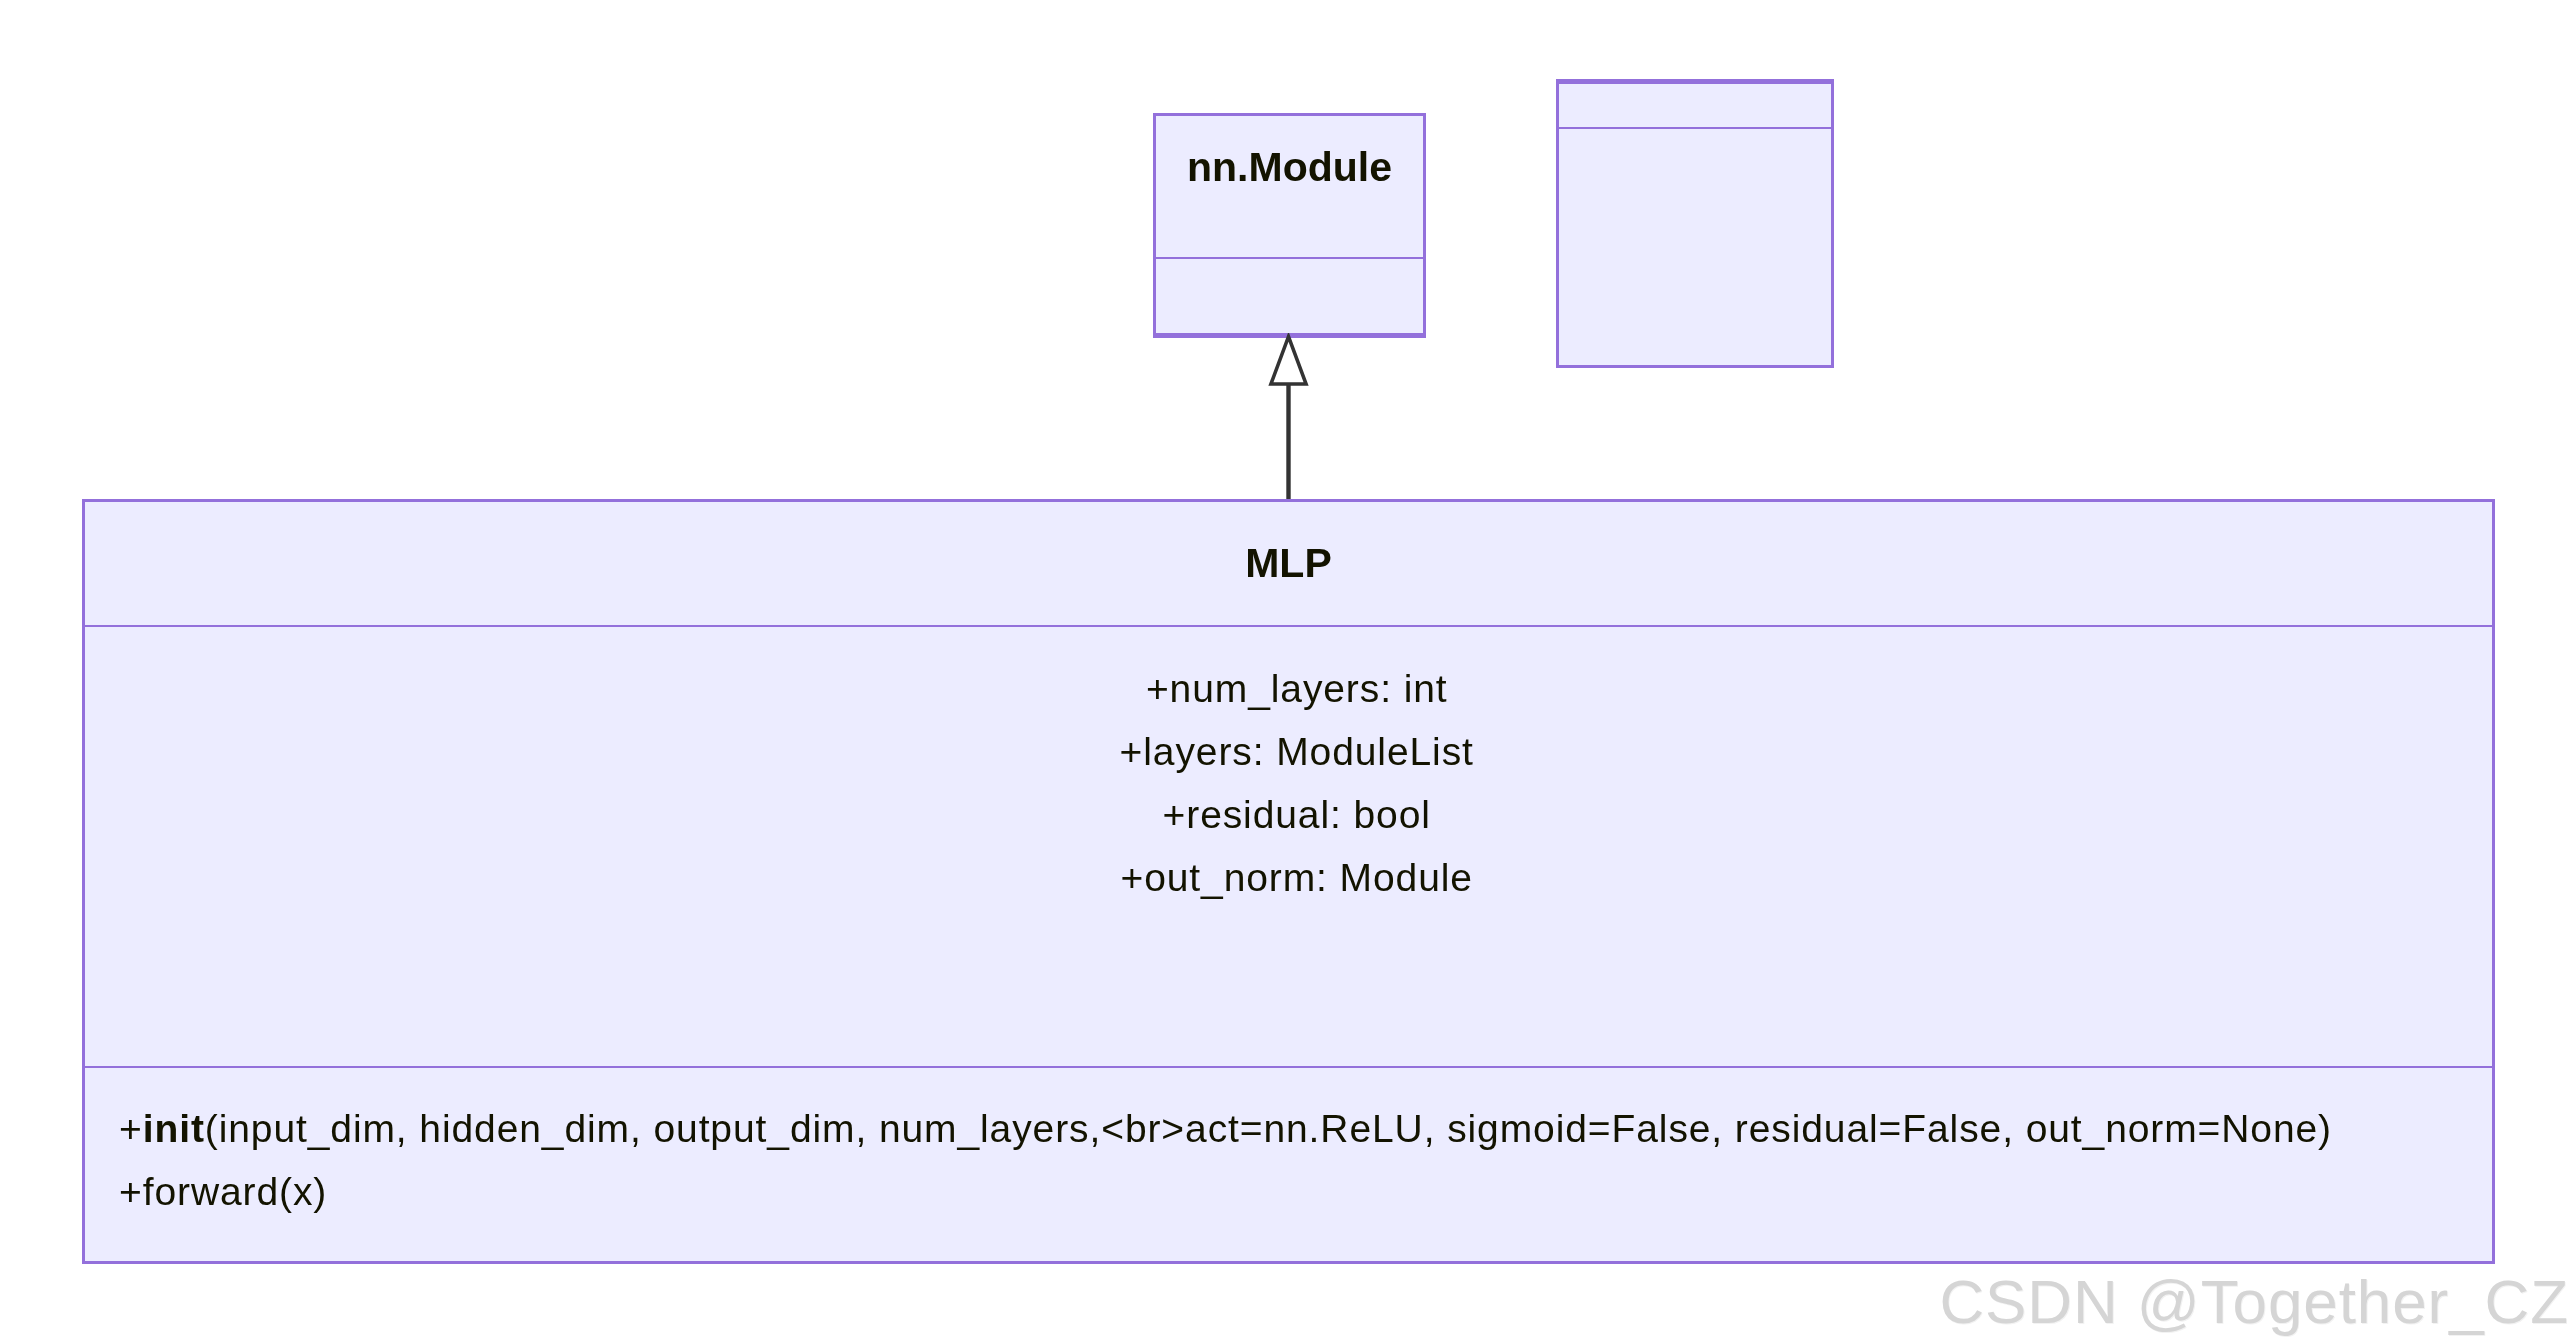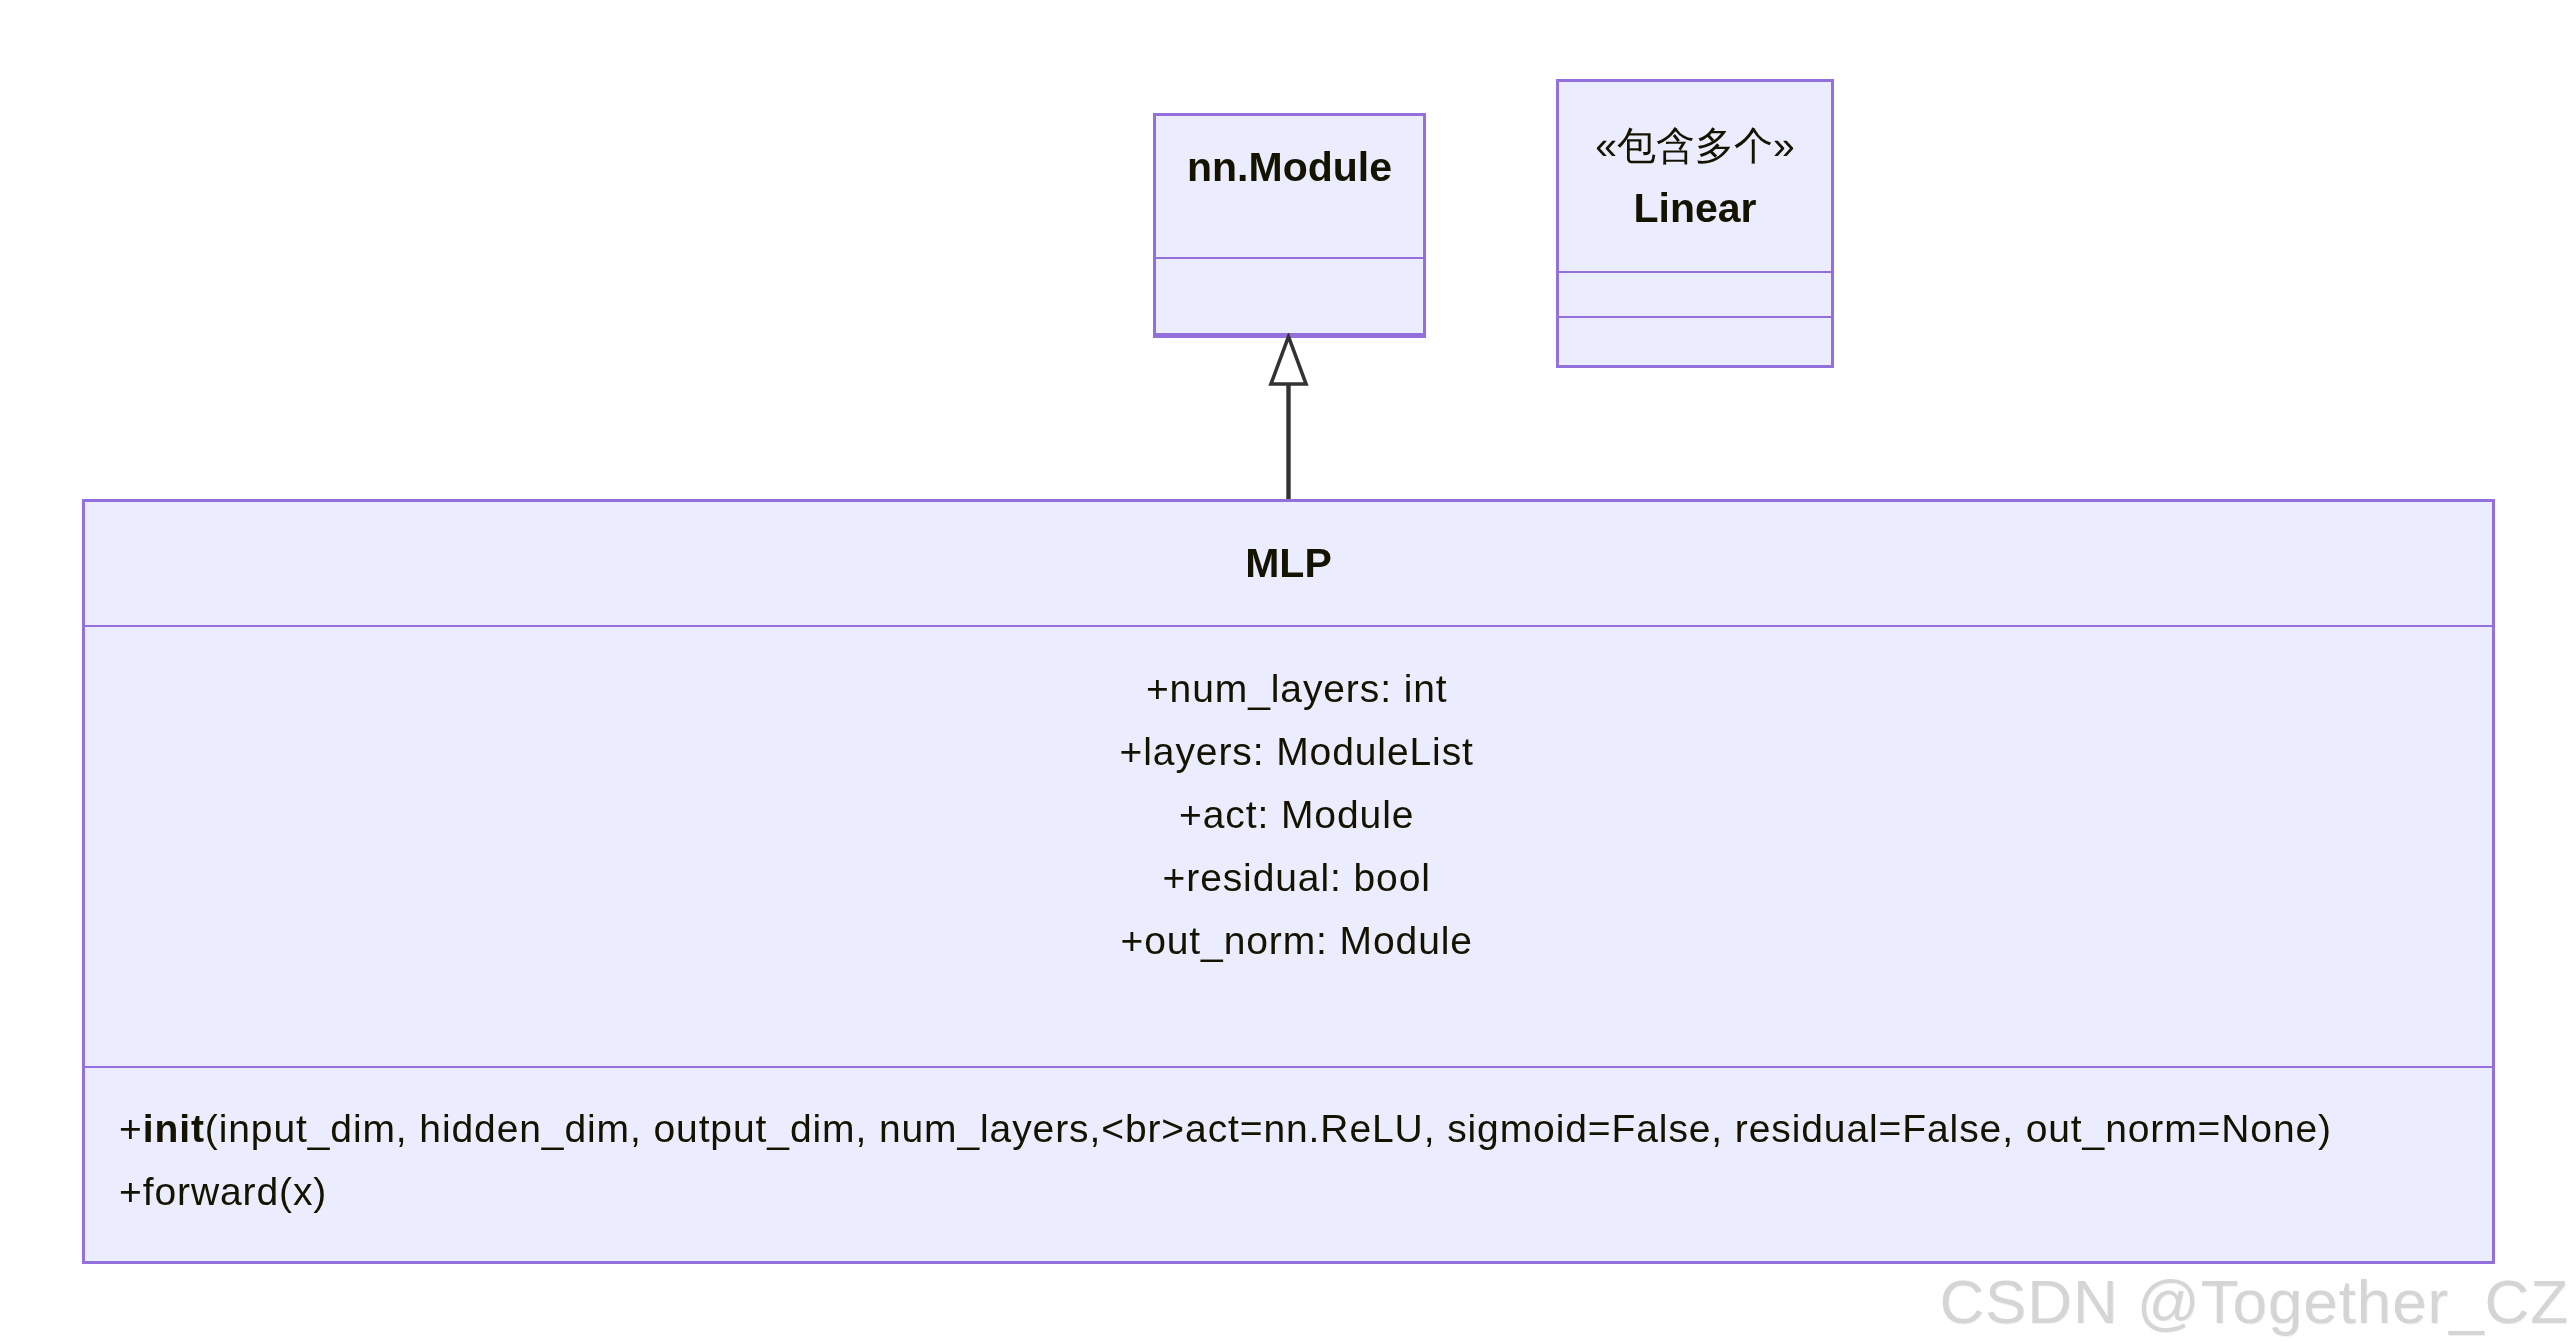--- a/index.html
+++ b/index.html
@@ -90,39 +90,34 @@
 
 <div class="canvas">
 
   <div class="class-box box-nn-module">
     <div class="class-title">nn.Module</div>
     <div class="compartment attrs"></div>
     <div class="compartment fill"></div>
   </div>
 
   <div class="class-box box-linear">
-    <div class="class-title">
-      <div class="annotation-line">«包含多个»</div>
-      <div>Linear</div>
-    </div>
     <div class="compartment attrs"></div>
     <div class="compartment fill"></div>
   </div>
 
   <svg class="inheritance-arrow" viewBox="0 0 60 192">
     <line x1="30" y1="58" x2="30" y2="192" stroke="#333333" stroke-width="5"></line>
     <polygon points="30,4 10,58 50,58" fill="#ffffff" stroke="#333333" stroke-width="4"></polygon>
   </svg>
 
   <div class="class-box box-mlp">
     <div class="class-title">MLP</div>
     <div class="compartment attrs">
       <div class="member">+num_layers: int</div>
       <div class="member">+layers: ModuleList</div>
-      <div class="member">+act: Module</div>
       <div class="member">+residual: bool</div>
       <div class="member">+out_norm: Module</div>
     </div>
     <div class="compartment fill methods">
       <div class="member"><span>+</span><span class="bold">init</span><span>(input_dim, hidden_dim, output_dim, num_layers,&lt;br&gt;act=nn.ReLU, sigmoid=False, residual=False, out_norm=None)</span></div>
       <div class="member">+forward(x)</div>
     </div>
   </div>
 
   <div class="watermark">CSDN @Together_CZ</div>

